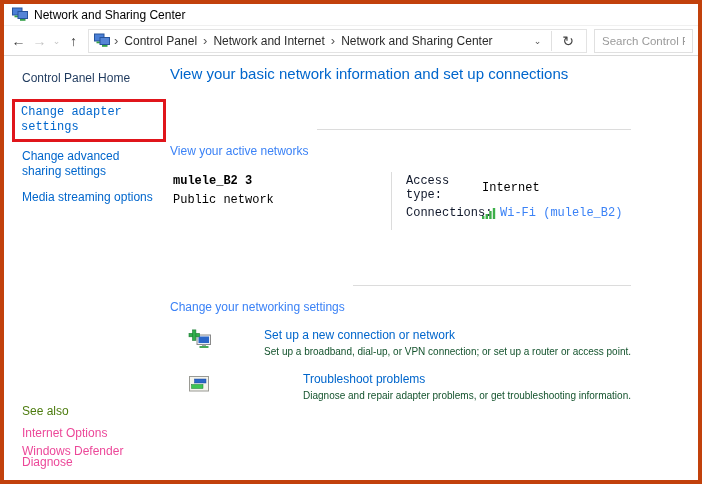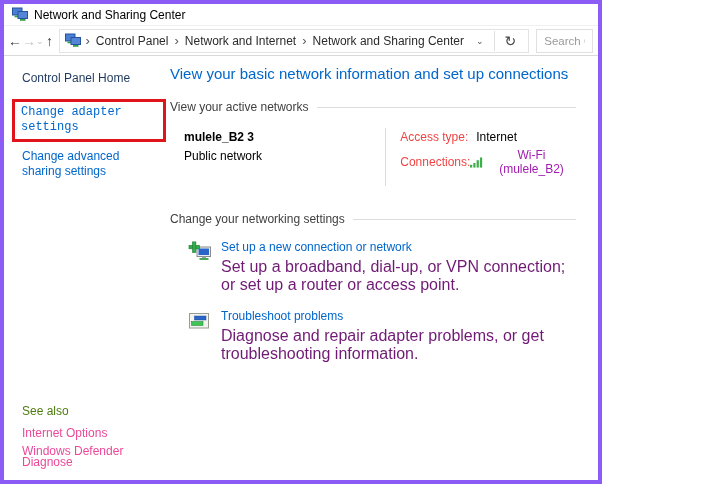--- a/index.html
+++ b/index.html
@@ -1,20 +1,20 @@
 <!DOCTYPE html>
 <html><head>
 <meta charset="utf-8">
 <style>
   * { margin:0; padding:0; box-sizing:border-box; }
   body { background:#fff; font-family:"Liberation Sans", sans-serif; }
 
   .window {
-    width:602px; height:484px;
-    border:4px solid #8b5cf6;
+    width:702px; height:484px;
+    border:4px solid #c2410c;
     background:#fff;
     position:relative;
     overflow:hidden;
   }
 
   
   .titlebar {
     height:22px;
     display:flex; align-items:center;
     padding:0 8px; gap:6px;
@@ -94,37 +94,37 @@
   .see-also-title { color:#4d7c0f; margin-bottom:10px; }
   .see-also-link { color:#ec4899; margin-bottom:7px; line-height:11px; }
 
   .main { flex:1; padding:9px 67px 0 4px; }
   .page-heading {
     font-size:15px; font-weight:normal;
     color:#0066cc;
     margin-bottom:18px;
   }
   .section-head { display:flex; align-items:center; margin-bottom:14px; }
-  .section-label { font-size:12px; color:#404040; white-space:nowrap; }
+  .section-label { font-size:12px; color:#3b82f6; white-space:nowrap;margin-top:44px; }
   .section-rule { flex:1; height:1px; background:#dcdcdc; margin-left:8px; }
 
-  .active-net { display:flex; margin:0 0 26px 14px; }
+  .active-net { display:flex; margin:0 0 26px 3px;font-family:Liberation Mono, monospace; }
   .net-left { width:218px; padding-top:2px; }
   .net-name { font-size:12px; font-weight:bold; color:#000; margin-bottom:5px; }
   .net-type { font-size:12px; color:#000; }
   .net-right { border-left:1px solid #dcdcdc; padding:2px 0 6px 14px; }
   .net-row { display:flex; align-items:center; font-size:12px; margin-bottom:4px; }
-  .net-row-label { width:76px; color:#ef4444; }
+  .net-row-label { width:76px; color:#0f172a; }
   .net-row-value { color:#000; display:flex; align-items:center; gap:4px; }
-  .net-link { color:#a21caf;text-align:center; }
+  .net-link { color:#3b82f6;text-align:center; }
 
   .task { display:flex; gap:9px; margin:0 0 15px 18px;justify-content:space-between; }
   .task-icon { width:24px; height:24px; flex-shrink:0; margin-top:1px; }
   .task-title { font-size:12px; color:#0066cc; margin-bottom:4px; }
-  .task-desc { font-size:16px; color:#701a75; }
+  .task-desc { font-size:10px; color:#14532d; }
 </style>
 </head>
 <body>
 
 <div class="window">
 
   <div class="titlebar">
     <svg width="16" height="16" viewBox="0 0 16 16">
       <rect x="0.5" y="1" width="9.5" height="7" fill="#4a7fd6" stroke="#26549c"></rect>
       <rect x="2.5" y="8.5" width="5.5" height="1.8" fill="#35a047"></rect>
@@ -167,20 +167,21 @@
   <div class="body">
 
     <div class="sidebar">
       <div class="cp-home">Control Panel Home</div>
 
       <div class="annotation-box">
         <div class="side-link">Change adapter settings</div>
       </div>
 
       <div class="side-link wrap">Change advanced sharing settings</div>
+      <div class="side-link">Media streaming options</div>
 
       <div class="see-also">
         <div class="see-also-title">See also</div>
         <div class="see-also-link">Internet Options</div>
         <div class="see-also-link">Windows Defender Diagnose</div>
       </div>
     </div>
 
     <div class="main">
       <h1 class="page-heading">View your basic network information and set up connections</h1>

